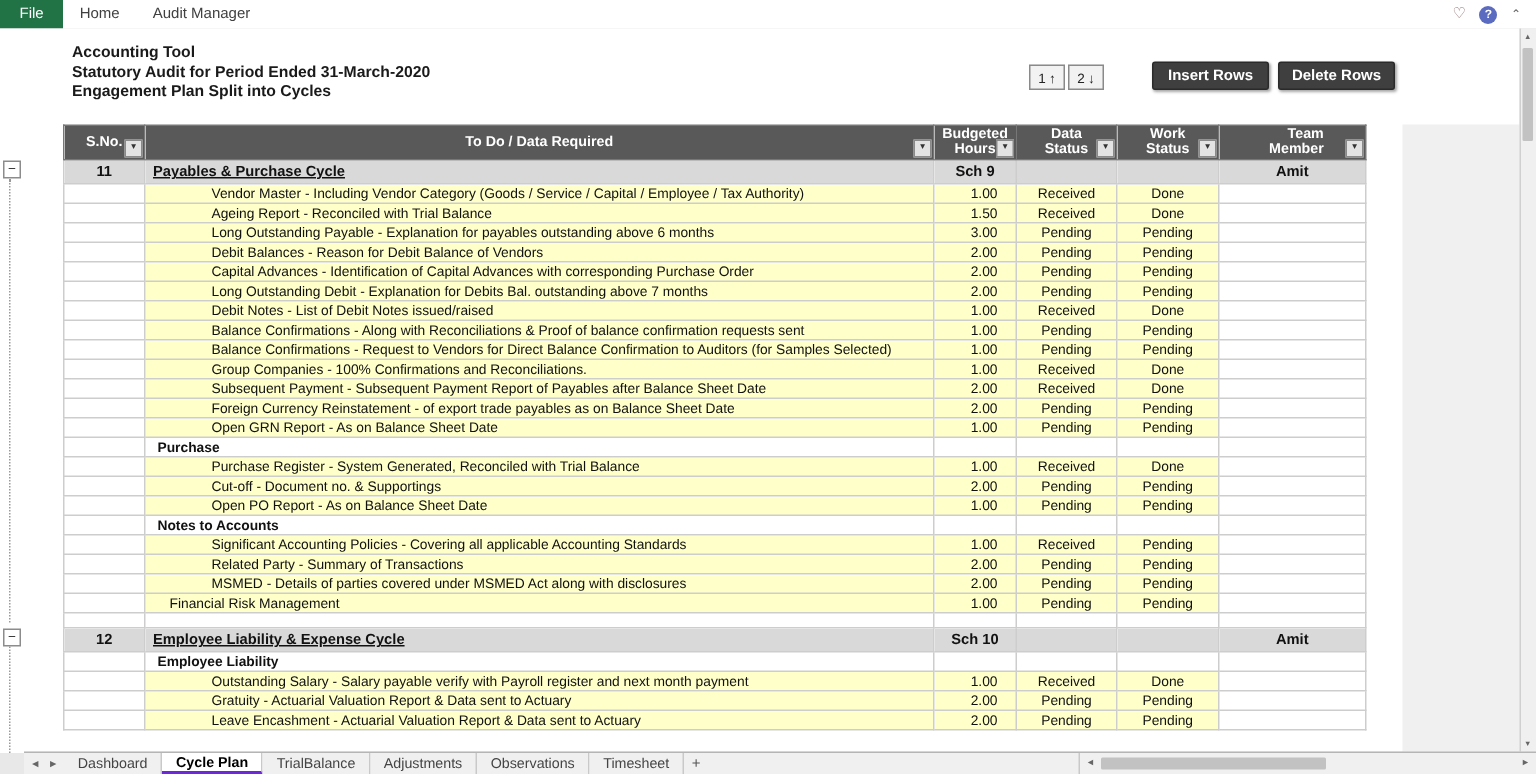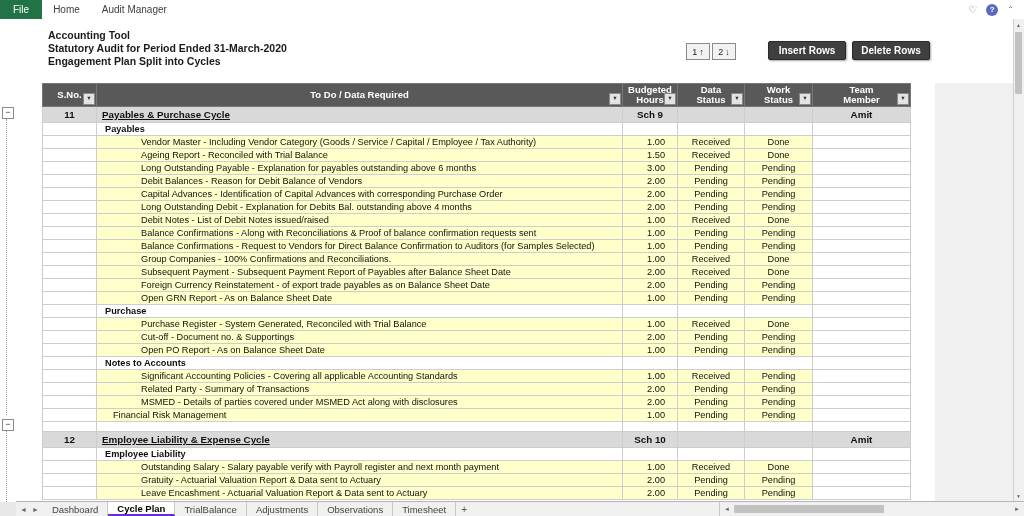--- a/index.html
+++ b/index.html
@@ -21,21 +21,21 @@
   
   .gutter-minus{position:absolute;left:2px;width:10px;height:10px;border:1px solid #8c8c8c;background:#fff;font-size:9px;line-height:8px;text-align:center;color:#333;cursor:pointer;}
   .gutter-dots{position:absolute;left:6px;width:1px;border-left:1px dotted #999;}
   
   table{position:absolute;left:42px;top:64px;width:868px;border-collapse:collapse;table-layout:fixed;border:1px solid #8a8a8a;}
   th{background:#595959;color:#fff;font-size:9.5px;font-weight:bold;height:22px;border:1px solid #777;position:relative;vertical-align:middle;text-align:center;line-height:10px;padding:0 2px;}
   .th-label{display:inline-block;}
   th:nth-child(3) .th-label{max-width:46px;}
   th:nth-child(4) .th-label{max-width:36px;}
   th:nth-child(5) .th-label{max-width:36px;}
-  th:nth-child(6) .th-label{max-width:42px;}
+  th:nth-child(6) .th-label{max-width:42px;text-align:right;}
   .filter-btn{position:absolute;right:1px;bottom:1px;width:10px;height:10px;background:#e3e3e3;border:1px solid #8a8a8a;color:#333;font-size:5.5px;line-height:9px;text-align:center;cursor:pointer;}
   td{border:1px solid #cdcdcd;font-size:9.2px;color:#111;padding:0 3px;overflow:hidden;white-space:nowrap;vertical-align:middle;}
   .row-cycle td{background:#d9d9d9;font-weight:bold;height:15px;font-size:9.8px;}
   .row-group td{height:12px;font-weight:bold;}
   .row-item td{height:12px;}
   .row-spacer td{height:9px;}
   .row-item .c-todo,.row-item .c-hours,.row-item .c-ds,.row-item .c-ws{background:#ffffc9;}
   .c-sno{text-align:center;}
   .c-todo{padding-left:8px;}
   .row-item .c-todo{padding-left:16px;}
@@ -117,28 +117,20 @@
       </thead>
     <tbody id="table-body">
         <tr class="row-cycle">
           <td class="c-sno">11</td>
           <td class="c-todo"><span>Payables &amp; Purchase Cycle</span></td>
           <td class="c-hours">Sch 9</td>
           <td class="c-ds"></td>
           <td class="c-ws"></td>
           <td class="c-member">Amit</td>
         </tr>
-        <tr class="row-group">
-          <td class="c-sno"></td>
-          <td class="c-todo"><span>Payables</span></td>
-          <td class="c-hours"></td>
-          <td class="c-ds"></td>
-          <td class="c-ws"></td>
-          <td class="c-member"></td>
-        </tr>
         <tr class="row-item">
           <td class="c-sno"></td>
           <td class="c-todo"><span class="link">Vendor Master</span><span> - Including Vendor Category (Goods / Service / Capital / Employee / Tax Authority)</span></td>
           <td class="c-hours">1.00</td>
           <td class="c-ds">Received</td>
           <td class="c-ws">Done</td>
           <td class="c-member"></td>
         </tr>
         <tr class="row-item">
           <td class="c-sno"></td>
@@ -167,21 +159,21 @@
         <tr class="row-item">
           <td class="c-sno"></td>
           <td class="c-todo"><span class="link">Capital Advances</span><span> - Identification of Capital Advances with corresponding Purchase Order</span></td>
           <td class="c-hours">2.00</td>
           <td class="c-ds">Pending</td>
           <td class="c-ws">Pending</td>
           <td class="c-member"></td>
         </tr>
         <tr class="row-item">
           <td class="c-sno"></td>
-          <td class="c-todo"><span class="link">Long Outstanding Debit</span><span> - Explanation for Debits Bal. outstanding above 4 months</span></td>
+          <td class="c-todo"><span class="link">Long Outstanding Debit</span><span> - Explanation for Debits Bal. outstanding above 7 months</span></td>
           <td class="c-hours">2.00</td>
           <td class="c-ds">Pending</td>
           <td class="c-ws">Pending</td>
           <td class="c-member"></td>
         </tr>
         <tr class="row-item">
           <td class="c-sno"></td>
           <td class="c-todo"><span class="link">Debit Notes</span><span> - List of Debit Notes issued/raised</span></td>
           <td class="c-hours">1.00</td>
           <td class="c-ds">Received</td>

